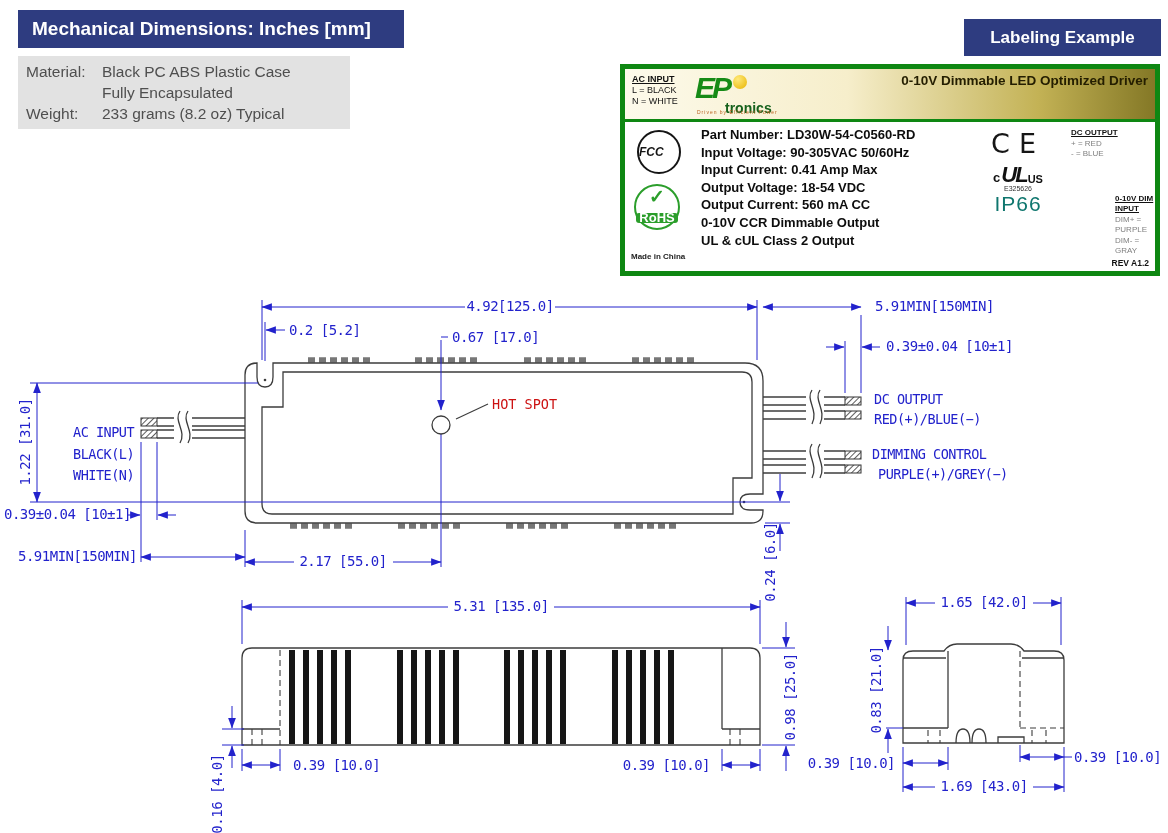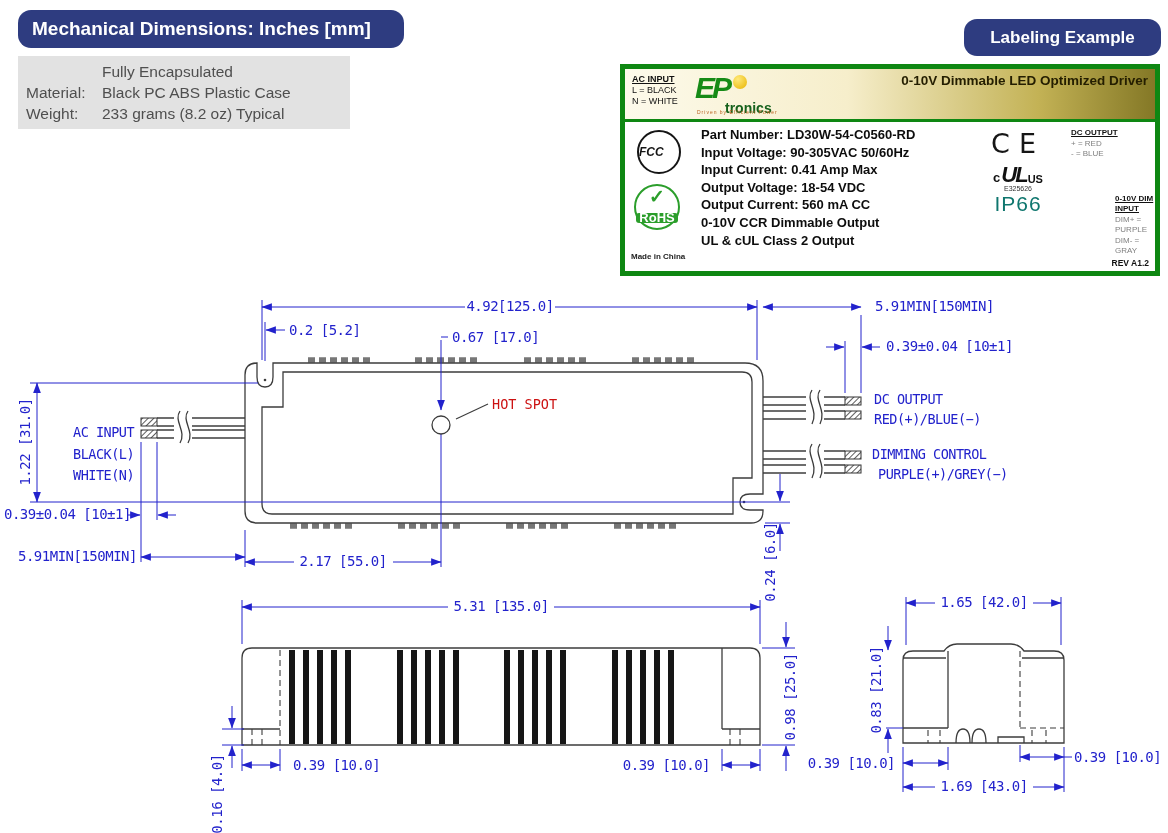--- a/index.html
+++ b/index.html
@@ -1,21 +1,21 @@
 <!DOCTYPE html>
 <html style="--navy: #2e3c80; --green: #0e8712; --dim-blue: #2222cc; --hotspot-red: #cc1111;"><head>
 <meta charset="utf-8">
 <style>
   :root{
     --navy:#2e3c80; --green:#0e8712; --dim-blue:#2222cc; --hotspot-red:#cc1111;
   }
   html,body{margin:0;padding:0;}
   body{width:1168px;height:833px;position:relative;background:#ffffff;
        font-family:"Liberation Sans",sans-serif;overflow:hidden;}
-  .hdr{position:absolute;background:var(--navy);color:#fff;font-weight:bold;border-radius:13px;}
+  .hdr{position:absolute;background:var(--navy);color:#fff;font-weight:bold;}
   .hdr-mech{left:18px;top:10px;width:386px;height:38px;font-size:19px;line-height:38px;padding-left:14px;box-sizing:border-box;}
   .hdr-label{left:964px;top:19px;width:197px;height:37px;font-size:17px;line-height:37px;text-align:center;}
   .specs{position:absolute;left:18px;top:56px;width:332px;background:#e2e2e2;color:#4f4f4f;
          font-size:15.5px;line-height:21px;padding:5px 8px;box-sizing:border-box;}
   .specs .row{display:grid;grid-template-columns:76px auto;}
   
   .label-box{position:absolute;left:620px;top:64px;width:540px;height:212px;background:#fff;
              border:5px solid var(--green);box-sizing:border-box;}
   .band{position:absolute;left:0;top:0;right:0;height:50px;
         background:linear-gradient(to right,#fdfaeb 0%,#f6eecb 42%,#c3b255 78%,#847826 100%);}
@@ -70,26 +70,26 @@
   .ribs{stroke:#777;stroke-width:5.5;stroke-dasharray:7 4;fill:none;}
 </style>
 </head>
 <body>
 
 <div class="hdr hdr-mech">Mechanical Dimensions: Inches [mm]</div>
 <div class="hdr hdr-label">Labeling Example</div>
 
 <div class="specs">
   <div class="row">
+    <span>Material:</span>
+    <span>Black PC ABS Plastic Case</span>
+  </div>
+  <div class="row">
     <span></span>
     <span>Fully Encapsulated</span>
-  </div>
-  <div class="row">
-    <span>Material:</span>
-    <span>Black PC ABS Plastic Case</span>
   </div>
   <div class="row">
     <span>Weight:</span>
     <span>233 grams (8.2 oz) Typical</span>
   </div>
 </div>
 
 <div class="label-box">
   <div class="band">
     <div class="ac-block">

